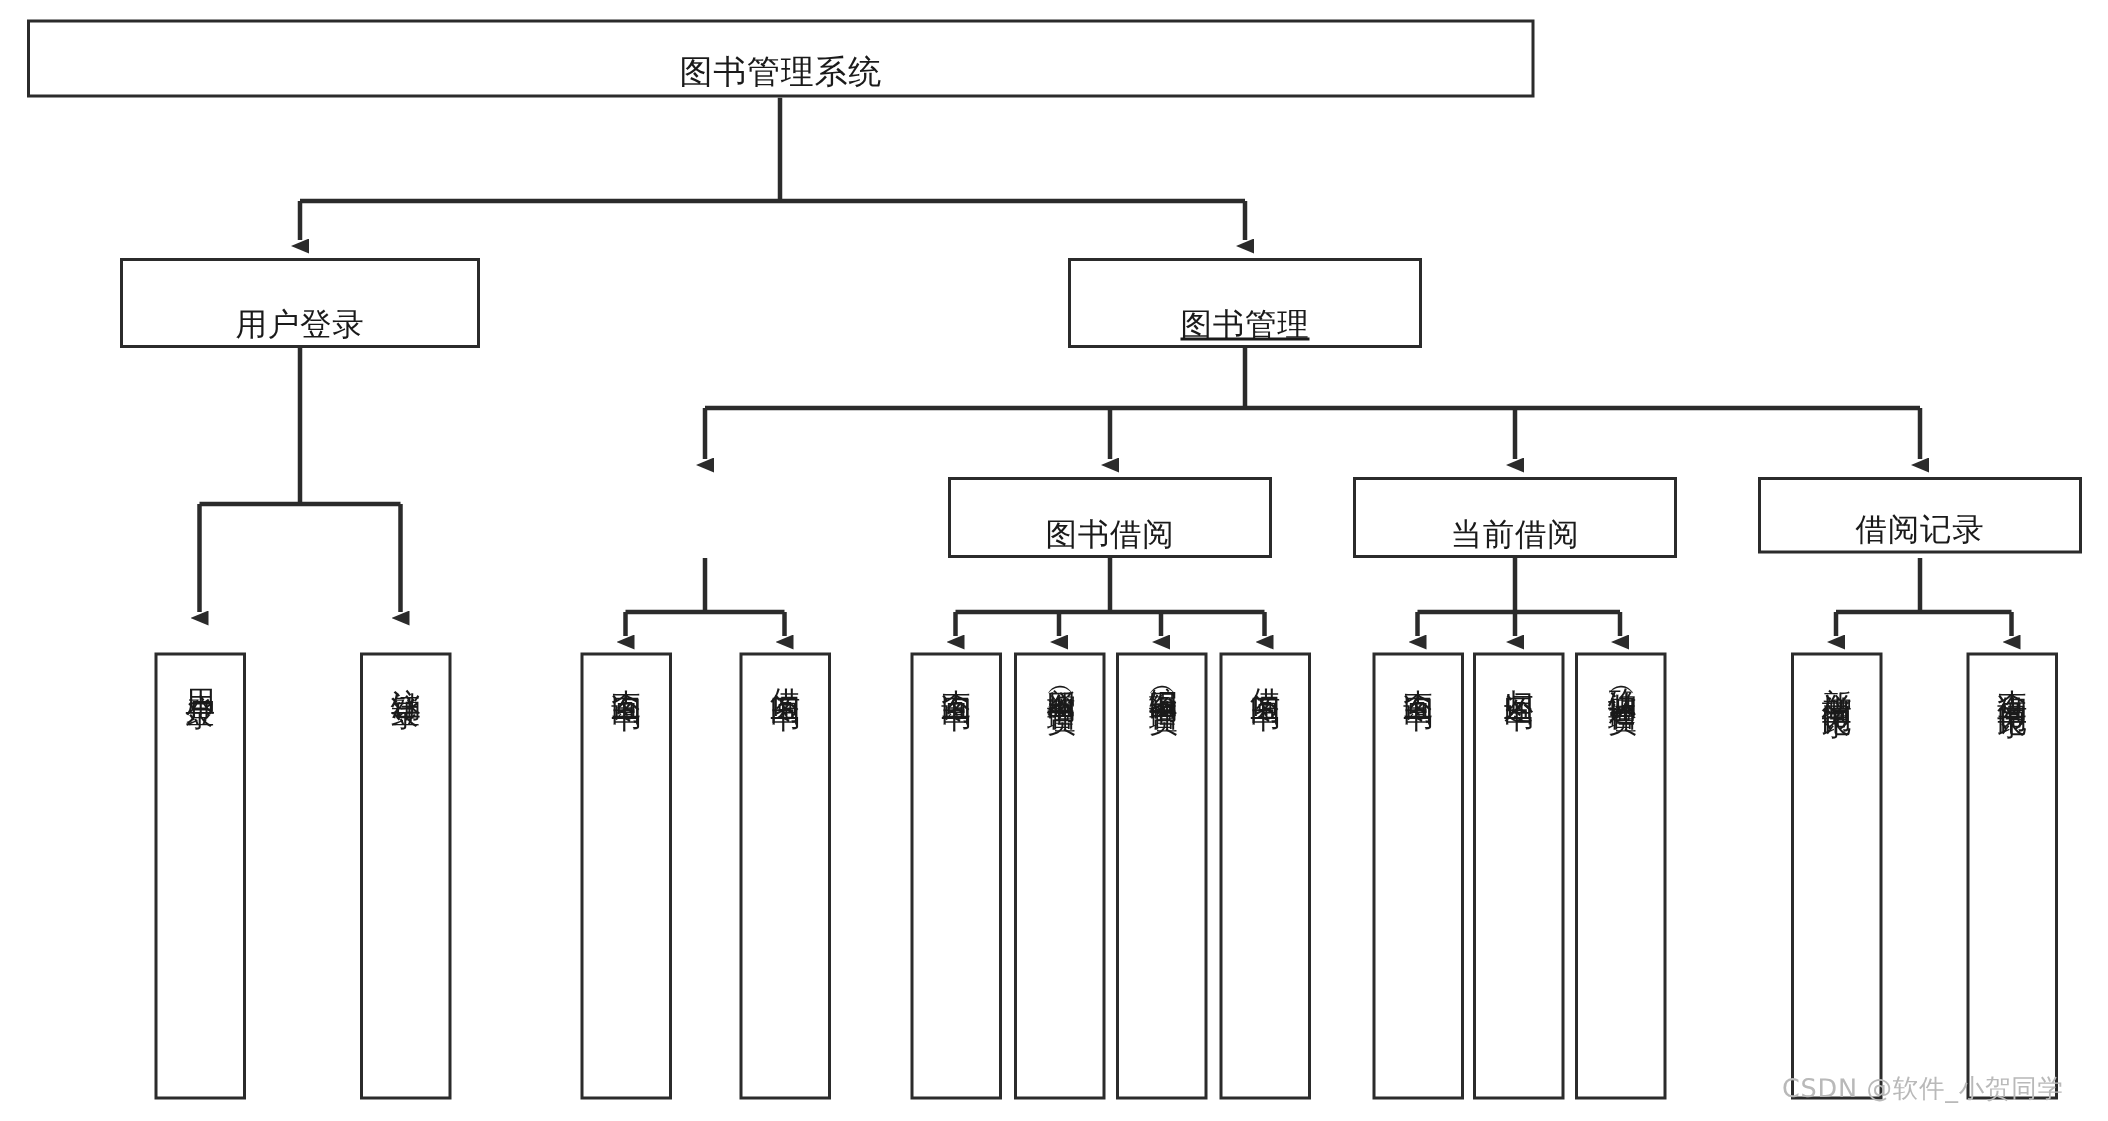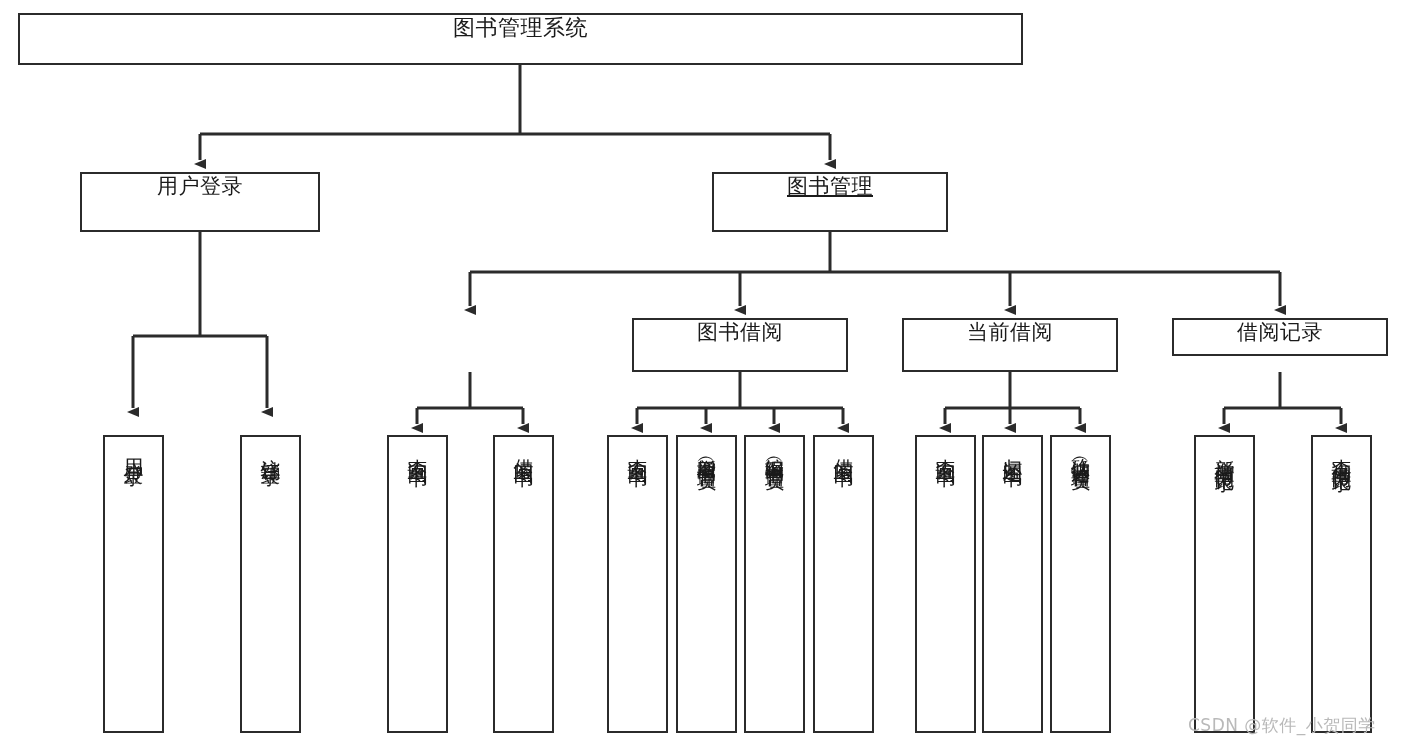--- a/index.html
+++ b/index.html
@@ -21,21 +21,21 @@
     top: 0;
     width: 1405px;
     height: 747px;
   }
   .node {
     position: absolute;
     box-sizing: border-box;
     border: 2px solid #2b2b2b;
     background: #ffffff;
     display: flex;
-    align-items: flex-start;
+    align-items: flex-end;
     justify-content: center;
     color: #1a1a1a;
   }
   .node .label {
     text-align: center;
     line-height: 1.22;
     letter-spacing: 0.5px;
     white-space: pre-wrap;
   }
   
@@ -143,21 +143,21 @@
 
 
   <div class="node h" style="left:902px; top:318px; width:216px; height:54px;">
     <span class="label">当前借阅</span>
   </div>
 
   <div class="node h" style="left:632px; top:318px; width:216px; height:54px;">
     <span class="label">图书借阅</span>
   </div>
 
-  <div class="node h" style="left:1172px; top:318px; width:216px; height:38px;">
+  <div class="node h" style="left:1172px; top:318px; width:216px; height:51px;">
     <span class="label">借阅记录</span>
   </div>
 
   <div class="node v" style="left:103px; top:435px; width:61px; height:298px;">
     <span class="label">用户登录</span>
   </div>
 
   <div class="node v" style="left:240px; top:435px; width:61px; height:298px;">
     <span class="label">注销登录</span>
   </div>

